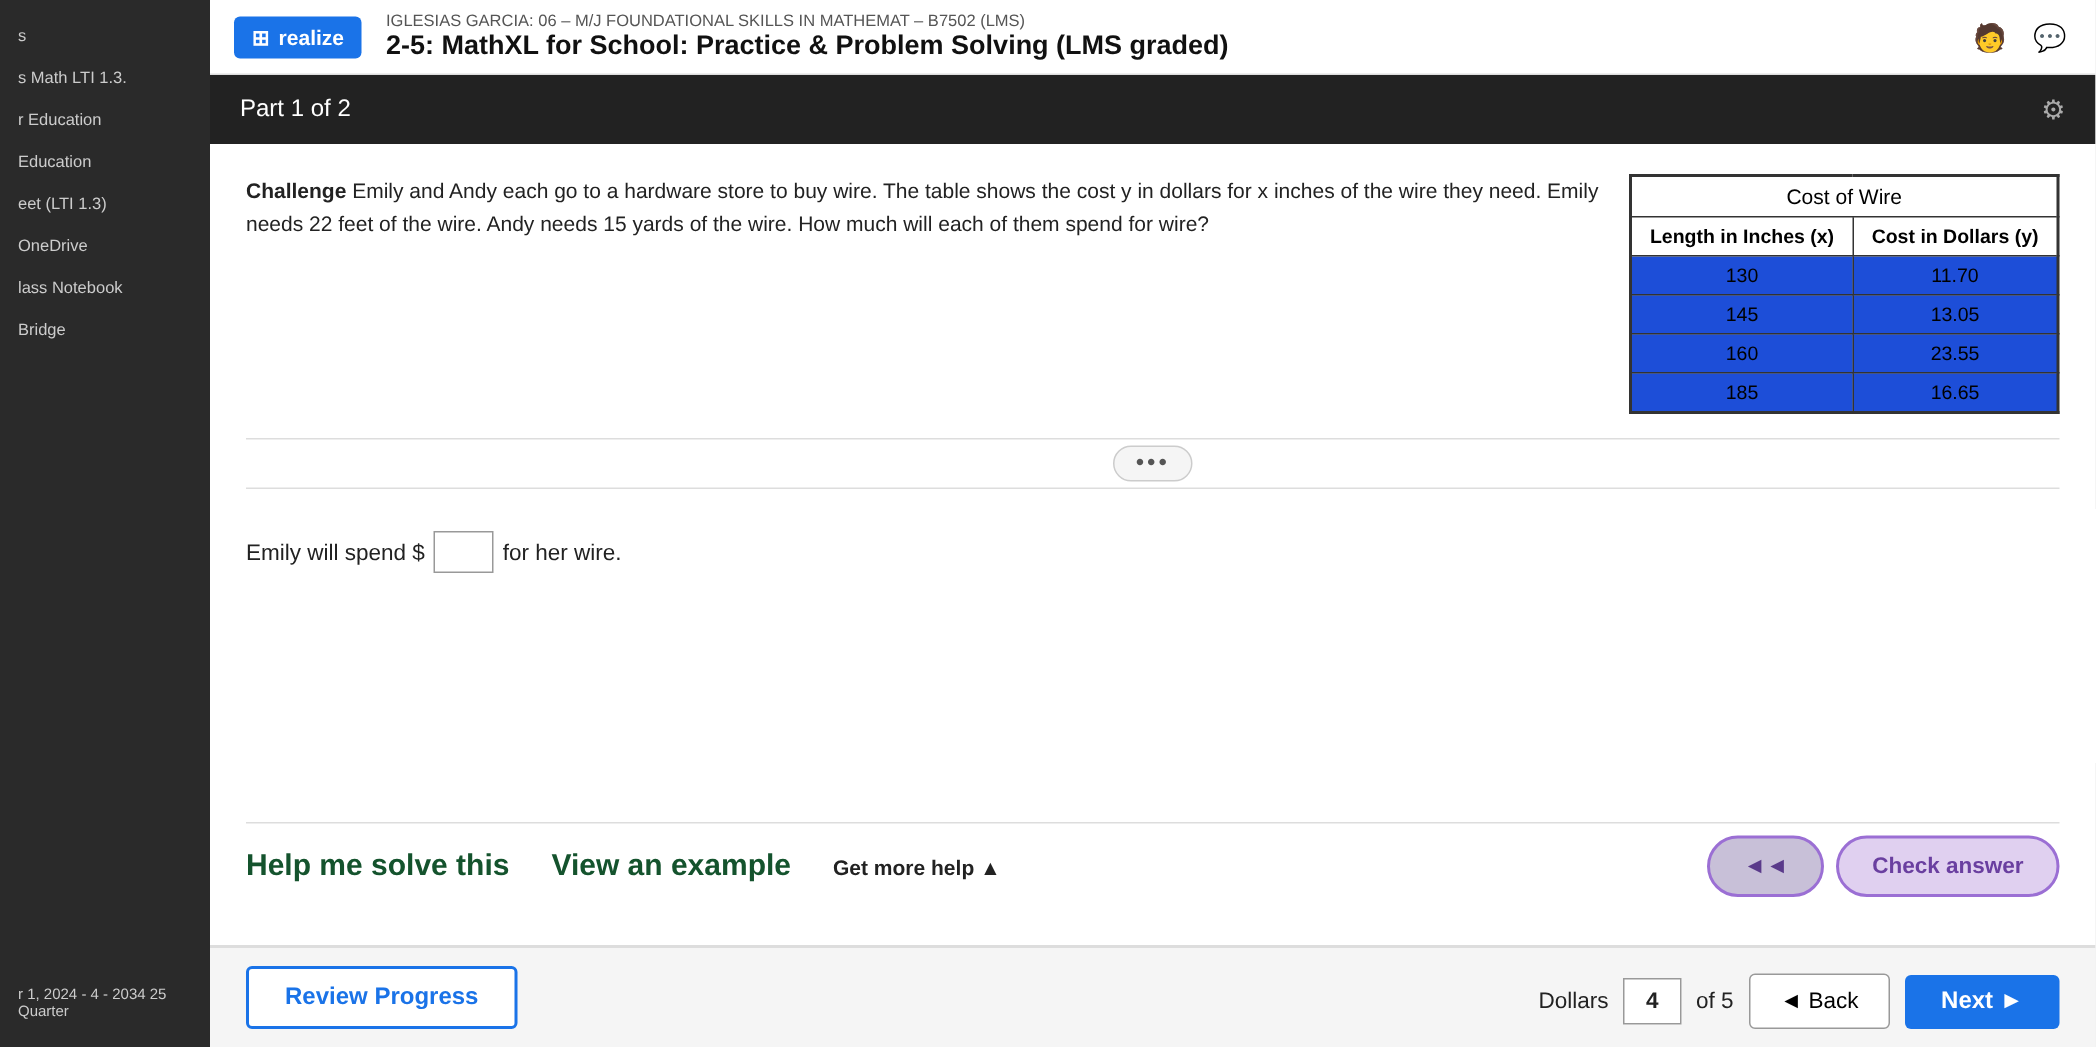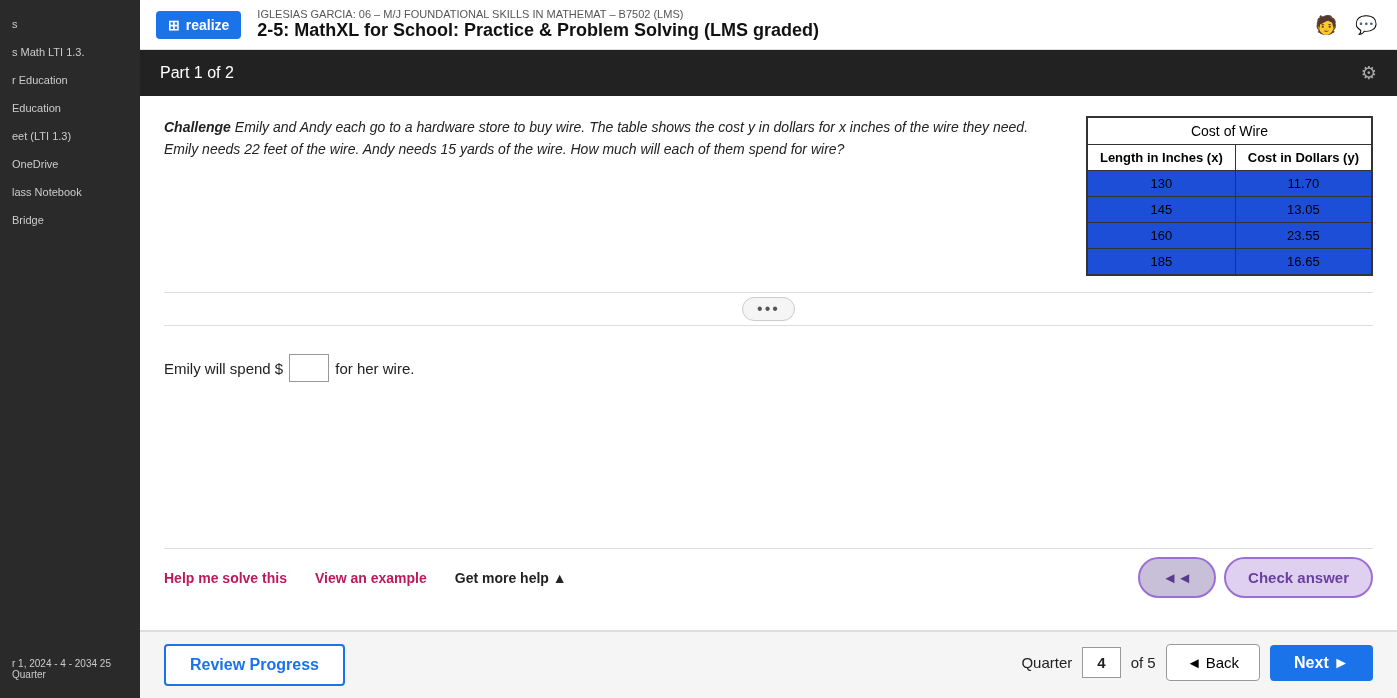--- a/index.html
+++ b/index.html
@@ -118,21 +118,20 @@
       display: flex;
       gap: 20px;
       align-items: flex-start;
     }
 
     .challenge-text {
       flex: 1;
       font-size: 14px;
       line-height: 1.6;
       color: #222;
-      font-style: italic;
     }
     .challenge-text strong {
       font-weight: bold;
     }
 
     
     .cost-table {
       border: 2px solid #333;
       border-collapse: collapse;
       font-size: 13px;
@@ -197,23 +196,23 @@
 
     
     .help-area {
       display: flex;
       align-items: center;
       gap: 28px;
       padding: 8px 0 12px 0;
       border-top: 1px solid #ddd;
     }
     .help-link {
-      font-size: 14px;
-      font-weight: bold;
-      color: #be185d;
+      font-size: 20px;
+      font-weight: bold;
+      color: #14532d;
       cursor: pointer;
       text-decoration: none;
     }
     .get-more-help {
       font-size: 14px;
       font-weight: bold;
       color: #222;
       cursor: pointer;
       display: flex;
       align-items: center;
@@ -241,21 +240,21 @@
       cursor: pointer;
       margin-left: 8px;
     }
 
     
     .bottom-bar {
       background: #f5f5f5;
       border-top: 2px solid #ddd;
       padding: 12px 24px;
       display: flex;
-      align-items: flex-start;
+      align-items: flex-end;
       gap: 16px;
     }
     .review-progress-btn {
       background: white;
       border: 2px solid #1a73e8;
       color: #1a73e8;
       padding: 10px 24px;
       border-radius: 4px;
       font-size: 16px;
       font-weight: bold;
@@ -396,21 +395,21 @@
         <button class="prev-btn-area">◄◄</button>
         <button class="check-btn">Check answer</button>
       </div>
     </div>
 
   </div>
 
   <div class="bottom-bar">
     <button class="review-progress-btn">Review Progress</button>
     <div class="question-nav">
-      <span>Quarter</span>
+      <span>Dollars</span>
       <div class="question-num-box">4</div>
       <span>of 5</span>
       <button class="nav-btn">◄ Back</button>
       <button class="next-btn">Next ►</button>
     </div>
   </div>
 
 </div>
 
 </body></html>

